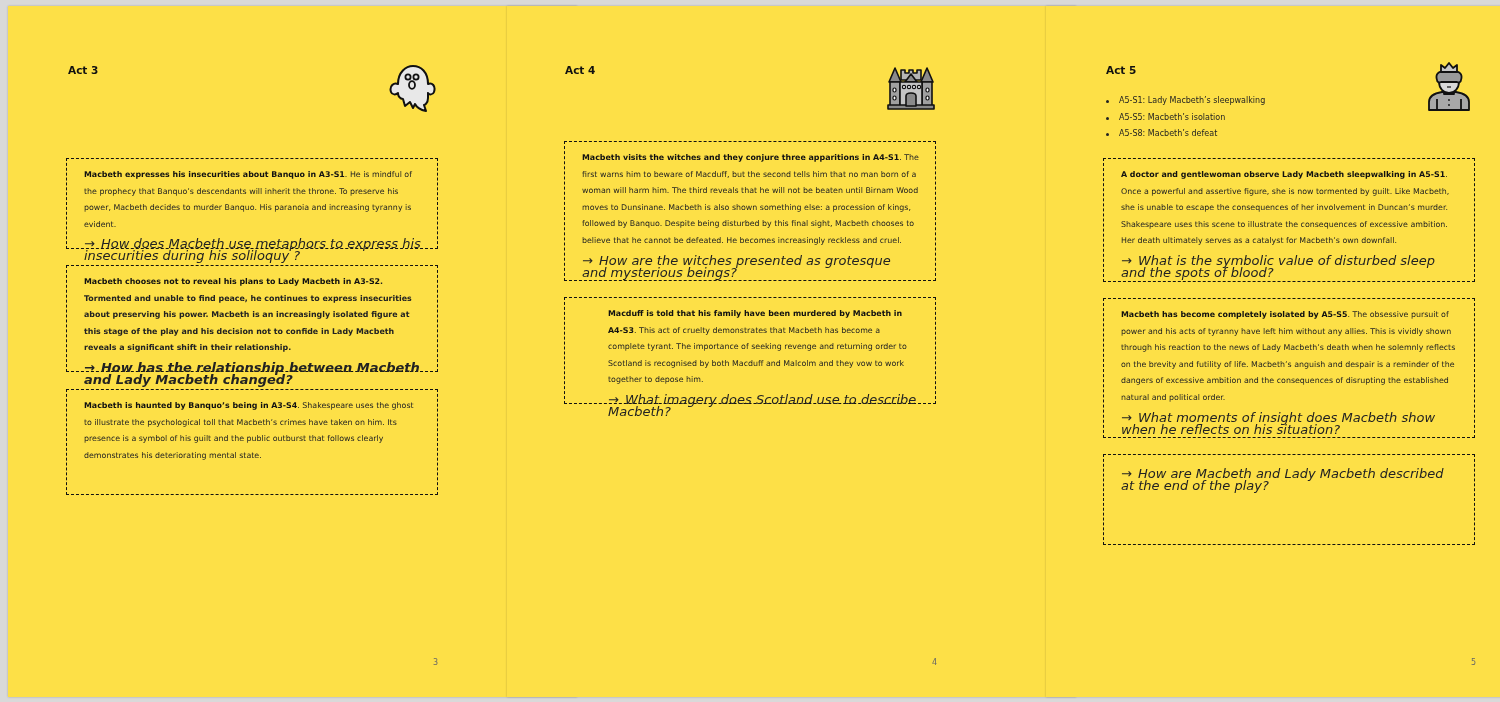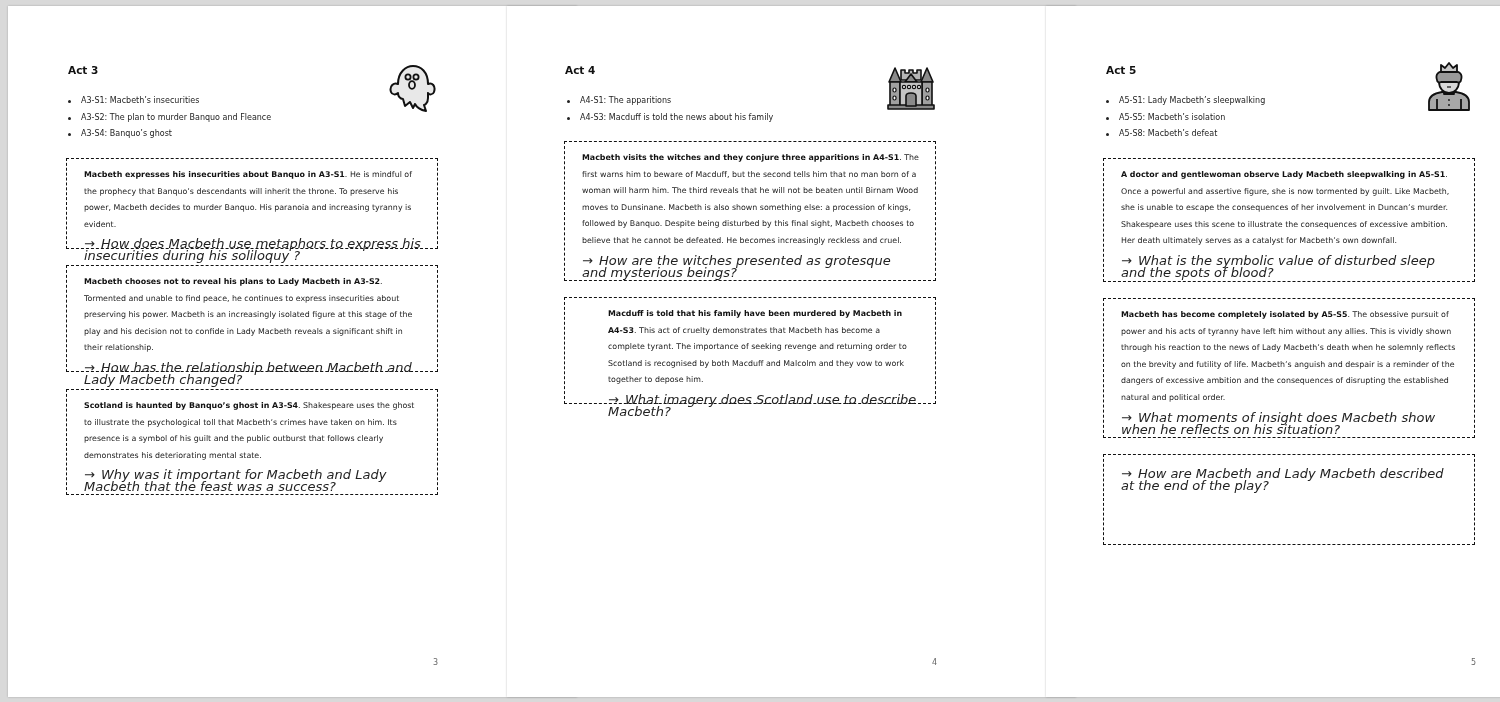--- a/index.html
+++ b/index.html
@@ -5,21 +5,21 @@
     html, body { margin: 0; padding: 0; }
     body {
       width: 1500px; height: 702px; overflow: hidden;
       background: #d9d9d9;
       position: relative;
       font-family: "DejaVu Sans", sans-serif;
       color: #111;
     }
     .page {
       position: absolute; top: 6px; width: 569px; height: 691px;
-      background: #ffffff;
+      background: #fde047;
       box-shadow: 0 0 2px rgba(0,0,0,0.25);
     }
     .page.p1 { left: 8px; }
     .page.p2 { left: 507px; }
     .page.p3 { left: 1046px; }
 
     .act-title {
       position: absolute; left: 60px; top: 58px;
       font-size: 10.5px; font-weight: bold; margin: 0;
     }
@@ -77,39 +77,33 @@
 <div class="page p1">
   <h2 class="act-title">Act 3</h2>
   <div class="act-icon">
     <svg width="50" height="50" viewBox="0 0 50 50">
       <path d="M10 22 C10 10 18 4 25 4 C33 4 40 10 40 22 C44 20 48 24 46 30 C45 33 41 33 40 31 L40 36 C40 42 36 43 36 43 L38 49 C33 48 29 46 27 42 L25 46 L22 40 L17 44 L15 37 C12 37 10 34 10 31 C8 33 4 33 3 30 C1 24 6 20 10 22 Z" fill="#e8e8e8" stroke="#111" stroke-width="2" stroke-linejoin="round"></path>
       <circle cx="20" cy="15" r="2.6" fill="none" stroke="#111" stroke-width="1.8"></circle>
       <circle cx="28" cy="15" r="2.6" fill="none" stroke="#111" stroke-width="1.8"></circle>
       <ellipse cx="24" cy="23" rx="3" ry="3.8" fill="none" stroke="#111" stroke-width="1.8"></ellipse>
     </svg>
   </div>
-  <ul class="scenes">
-    <li>A3-S1: Macbeth’s insecurities</li>
-    <li>A3-S2: The plan to murder Banquo and Fleance</li>
-    <li>A3-S4: Banquo’s ghost</li>
-  </ul>
 
   <div class="box" style="top:152px; height:91px;">
     <p><b>Macbeth expresses his insecurities about Banquo in A3-S1</b><span>. He is mindful of the prophecy that Banquo’s descendants will inherit the throne. To preserve his power, Macbeth decides to murder Banquo. His paranoia and increasing tyranny is evident.</span></p>
     <div class="question"><span class="arrow">→</span><span>How does Macbeth use metaphors to express his insecurities during his soliloquy ?</span></div>
   </div>
 
-  <div class="box" style="top:259px; height:107px;">
+  <div class="box" style="top:259px; height:107px;font-weight:bold;">
     <p><b>Macbeth chooses not to reveal his plans to Lady Macbeth in A3-S2</b><span>. Tormented and unable to find peace, he continues to express insecurities about preserving his power. Macbeth is an increasingly isolated figure at this stage of the play and his decision not to confide in Lady Macbeth reveals a significant shift in their relationship.</span></p>
     <div class="question"><span class="arrow">→</span><span>How has the relationship between Macbeth and Lady Macbeth changed?</span></div>
   </div>
 
   <div class="box" style="top:383px; height:106px;">
-    <p><b>Scotland is haunted by Banquo’s ghost in A3-S4</b><span>. Shakespeare uses the ghost to illustrate the psychological toll that Macbeth’s crimes have taken on him. Its presence is a symbol of his guilt and the public outburst that follows clearly demonstrates his deteriorating mental state.</span></p>
-    <div class="question"><span class="arrow">→</span><span>Why was it important for Macbeth and Lady Macbeth that the feast was a success?</span></div>
+    <p><b>Macbeth is haunted by Banquo’s being in A3-S4</b><span>. Shakespeare uses the ghost to illustrate the psychological toll that Macbeth’s crimes have taken on him. Its presence is a symbol of his guilt and the public outburst that follows clearly demonstrates his deteriorating mental state.</span></p>
   </div>
 
   <div class="page-num">3</div>
 </div>
 
 <div class="page p2">
   <h2 class="act-title">Act 4</h2>
   <div class="act-icon">
     <svg width="50" height="50" viewBox="0 0 50 50">
       <g stroke="#111" stroke-width="1.6" stroke-linejoin="round">
@@ -128,24 +122,20 @@
         <rect x="7" y="34" width="3" height="4" rx="1.5"></rect>
         <rect x="40" y="26" width="3" height="4" rx="1.5"></rect>
         <rect x="40" y="34" width="3" height="4" rx="1.5"></rect>
         <circle cx="18" cy="25" r="1.6"></circle>
         <circle cx="23" cy="25" r="1.6"></circle>
         <circle cx="28" cy="25" r="1.6"></circle>
         <circle cx="33" cy="25" r="1.6"></circle>
       </g>
     </svg>
   </div>
-  <ul class="scenes">
-    <li>A4-S1: The apparitions</li>
-    <li>A4-S3: Macduff is told the news about his family</li>
-  </ul>
 
   <div class="box" style="top:135px; height:140px;">
     <p><b>Macbeth visits the witches and they conjure three apparitions in A4-S1</b><span>. The first warns him to beware of Macduff, but the second tells him that no man born of a woman will harm him. The third reveals that he will not be beaten until Birnam Wood moves to Dunsinane. Macbeth is also shown something else: a procession of kings, followed by Banquo. Despite being disturbed by this final sight, Macbeth chooses to believe that he cannot be defeated. He becomes increasingly reckless and cruel.</span></p>
     <div class="question"><span class="arrow">→</span><span>How are the witches presented as grotesque and mysterious beings?</span></div>
   </div>
 
   <div class="box" style="top:291px; height:107px;padding-left:43px;">
     <p><b>Macduff is told that his family have been murdered by Macbeth in A4-S3</b><span>. This act of cruelty demonstrates that Macbeth has become a complete tyrant. The importance of seeking revenge and returning order to Scotland is recognised by both Macduff and Malcolm and they vow to work together to depose him.</span></p>
     <div class="question"><span class="arrow">→</span><span>What imagery does Scotland use to describe Macbeth?</span></div>
   </div>

